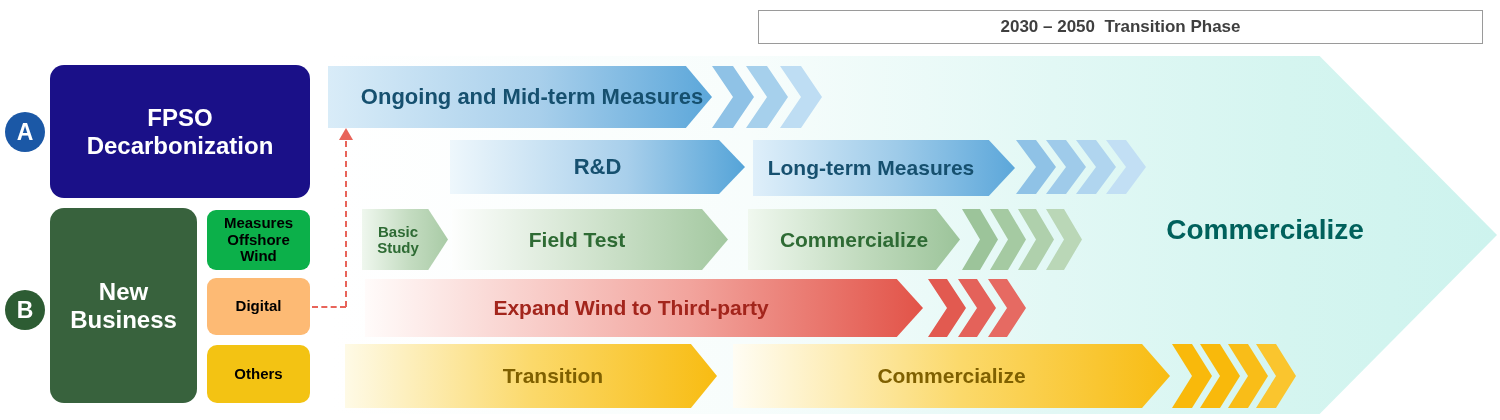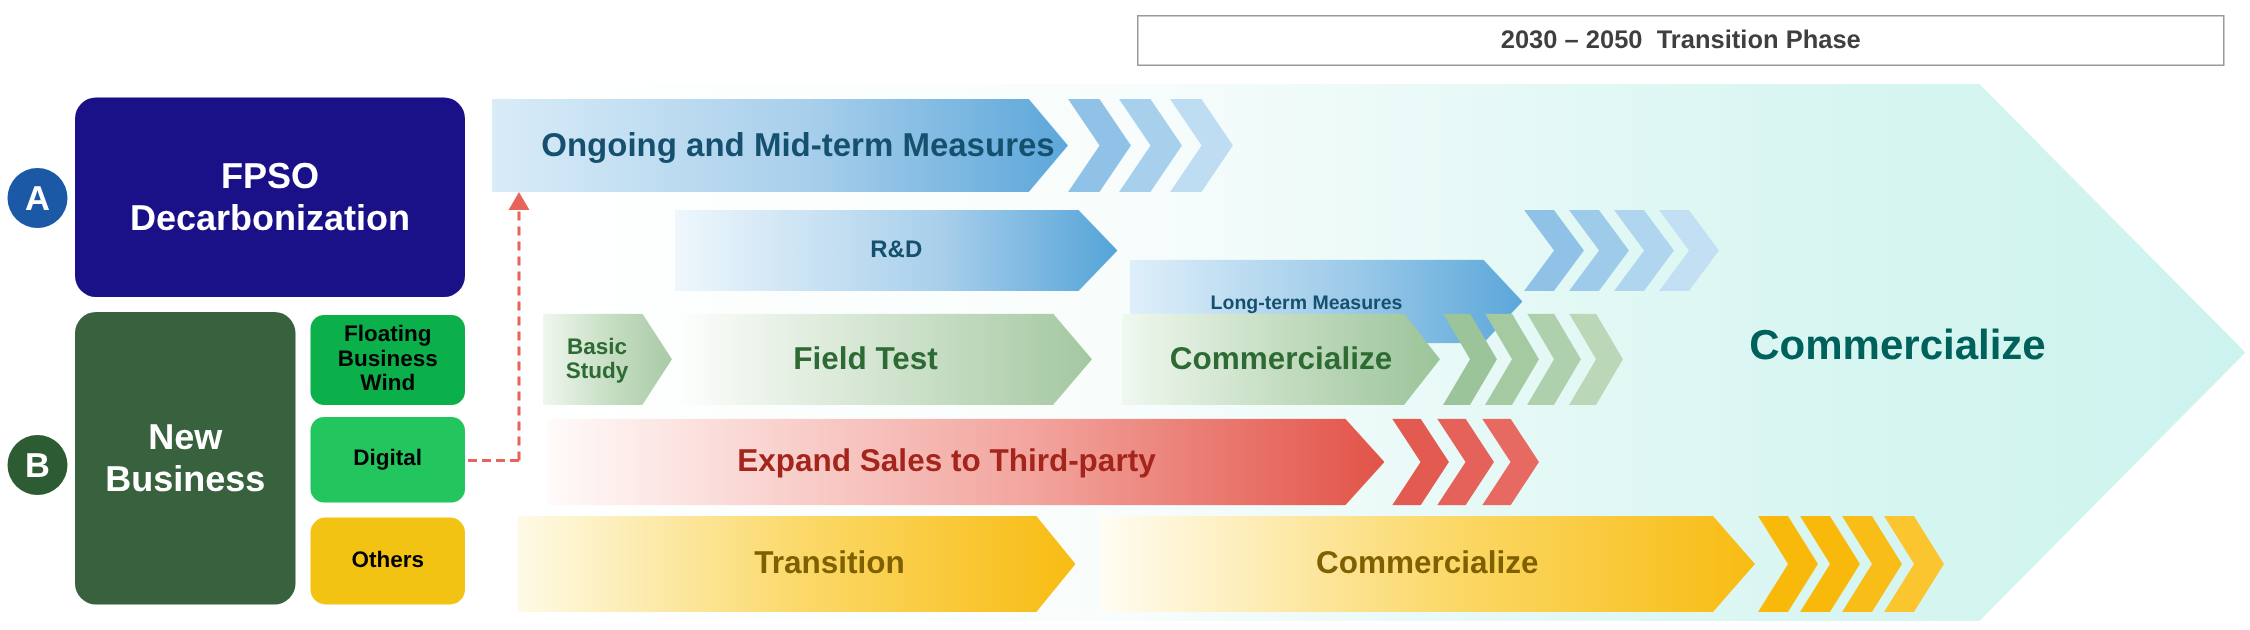--- a/index.html
+++ b/index.html
@@ -54,27 +54,27 @@
   .chev { position:absolute; clip-path:polygon(0 0, 50% 0, 100% 50%, 50% 100%, 0 100%, 50% 50%); }
 
   
   #arr-ongoing { left:328px; top:66px; width:384px; height:62px; font-size:22px; color:#16506f;
     background:linear-gradient(90deg,#d9ecf8 0%,#a8cfeb 55%,#5ca7da 100%);
     clip-path:polygon(0 0, 93.2% 0, 100% 50%, 93.2% 100%, 0 100%);padding-left:24px; }
   .chev.r1 { top:66px; width:42px; height:62px; }
   #c1a { left:712px; background:#8fc2e6; } #c1b { left:746px; background:#a6d0ec; } #c1c { left:780px; background:#beddf3; }
 
   
-  #arr-rnd { left:450px; top:140px; width:295px; height:54px; font-size:16px; color:#16506f;
+  #arr-rnd { left:450px; top:140px; width:295px; height:54px; font-size:22px; color:#16506f;
     background:linear-gradient(90deg,#eef7fc 0%,#a8cfeb 60%,#55a4d8 100%);
     clip-path:polygon(0 0, 91.2% 0, 100% 50%, 91.2% 100%, 0 100%); }
-  #arr-longterm { left:753px; top:140px; width:262px; height:56px; font-size:13px; color:#16506f;
+  #arr-longterm { left:753px; top:140px; width:262px; height:56px; font-size:21px; color:#16506f;
     padding-right:26px;
     background:linear-gradient(90deg,#dfeffa 0%,#9ecbe9 55%,#5ca7da 100%);
-    clip-path:polygon(0 0, 90% 0, 100% 50%, 90% 100%, 0 100%);margin-top:33px; }
+    clip-path:polygon(0 0, 90% 0, 100% 50%, 90% 100%, 0 100%); }
   .chev.r2 { top:140px; width:40px; height:54px; }
   #c2a { left:1016px; background:#8fc2e6; } #c2b { left:1046px; background:#9fcbea; }
   #c2c { left:1076px; background:#b0d5ef; } #c2d { left:1106px; background:#c2dff4; }
 
   
   #arr-basic { left:362px; top:209px; width:86px; height:61px; font-size:15px; color:#2e6b34;
     line-height:1.05; padding-right:14px;
     background:linear-gradient(90deg,#eff7ee 0%,#c4dcc1 55%,#a9cba6 100%);
     clip-path:polygon(0 0, 77% 0, 100% 50%, 77% 100%, 0 100%); }
   #arr-fieldtest { left:452px; top:209px; width:276px; height:61px; font-size:21px; color:#2e6b34;
@@ -116,22 +116,22 @@
   <div id="impl-arrow"></div>
   <div id="impl-label">Commercialize</div>
 
   <div id="phase2" class="phase-box">2030 – 2050  Transition Phase</div>
 
   <div id="badge-a" class="badge">A</div>
   <div id="fpso-box" class="big-box">FPSO Decarbonization</div>
   <div id="badge-b" class="badge">B</div>
   <div id="newbiz-box" class="big-box">New Business</div>
 
-  <div id="chip-fow" class="chip" style="background: rgb(12, 176, 74);">Floating Business Wind</div>
-  <div id="chip-digital" class="chip" style="background: #22c55e;">Digital</div>
+  <div id="chip-fow" class="chip" style="background: rgb(12, 176, 74);">Measures Offshore Wind</div>
+  <div id="chip-digital" class="chip" style="background: #fdba74;">Digital</div>
   <div id="chip-others" class="chip" style="background: rgb(243, 195, 19);">Others</div>
 
   <div class="conn-h"></div>
   <div class="conn-v"></div>
   <div class="conn-head"></div>
 
   <div id="arr-ongoing" class="stage">Ongoing and Mid-term Measures</div>
   <div id="c1a" class="chev r1"></div>
   <div id="c1b" class="chev r1"></div>
   <div id="c1c" class="chev r1"></div>
@@ -144,21 +144,21 @@
   <div id="c2d" class="chev r2"></div>
 
   <div id="arr-basic" class="stage">Basic Study</div>
   <div id="arr-fieldtest" class="stage">Field Test</div>
   <div id="arr-comm-green" class="stage">Commercialize</div>
   <div id="c3a" class="chev r3"></div>
   <div id="c3b" class="chev r3"></div>
   <div id="c3c" class="chev r3"></div>
   <div id="c3d" class="chev r3"></div>
 
-  <div id="arr-expand" class="stage">Expand Sales to Third-party</div>
+  <div id="arr-expand" class="stage">Expand Wind to Third-party</div>
   <div id="c4a" class="chev r4"></div>
   <div id="c4b" class="chev r4"></div>
   <div id="c4c" class="chev r4"></div>
 
   <div id="arr-incubation" class="stage">Transition</div>
   <div id="arr-comm-yellow" class="stage">Commercialize</div>
   <div id="c5a" class="chev r5"></div>
   <div id="c5b" class="chev r5"></div>
   <div id="c5c" class="chev r5"></div>
   <div id="c5d" class="chev r5"></div>

